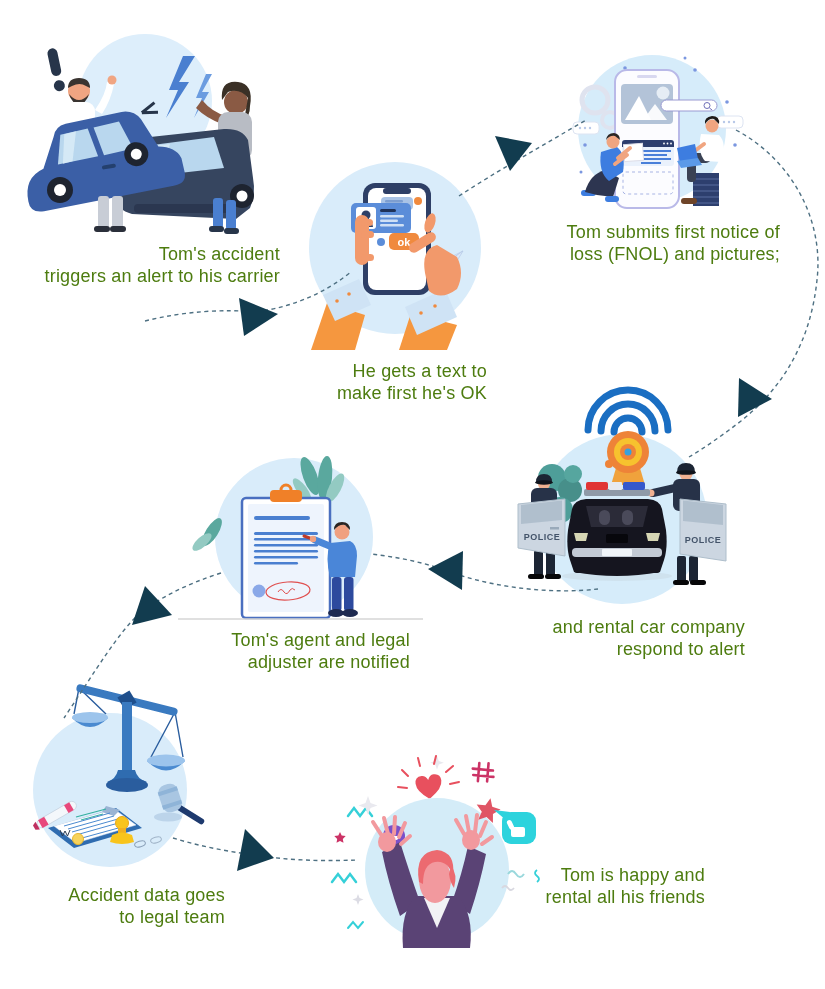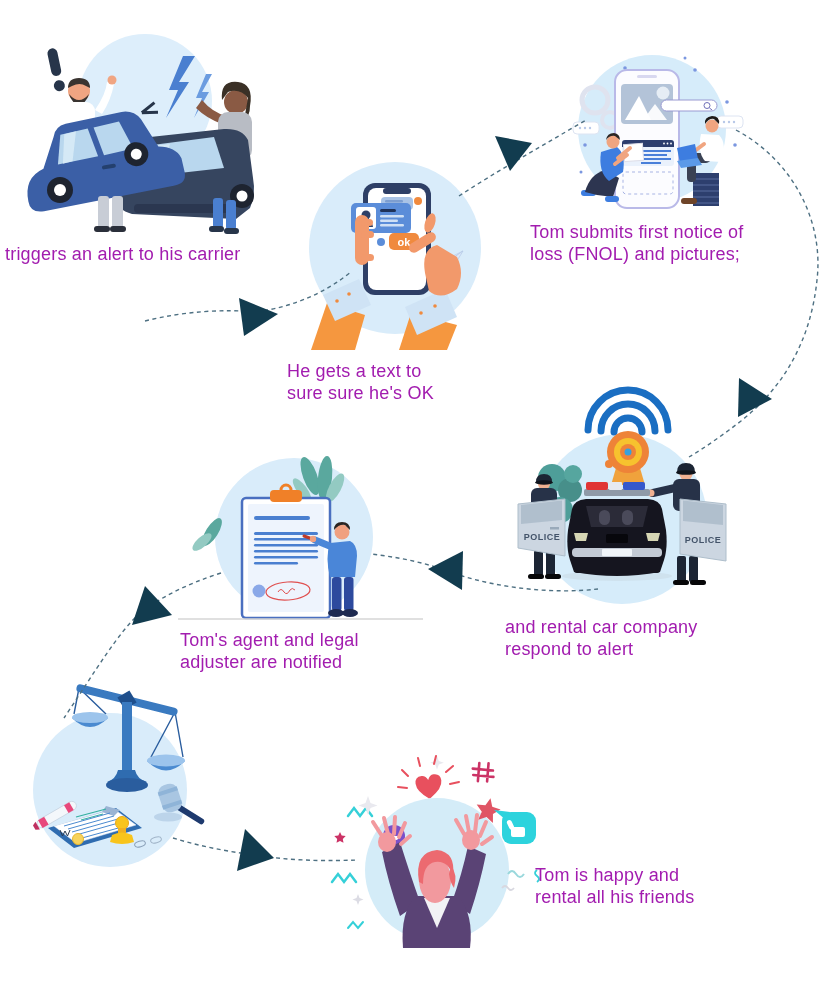--- a/index.html
+++ b/index.html
@@ -1,19 +1,19 @@
 <!DOCTYPE html>
 <html><head>
 <meta charset="utf-8">
 <style>
   html,body{margin:0;padding:0;background:#fff;}
   .stage{position:relative;width:825px;height:989px;background:#ffffff;overflow:hidden;
          font-family:"Liberation Sans",sans-serif;}
   .illu{position:absolute;}
-  .caption{position:absolute;text-align:left;color:#a21caf;font-size:18px;line-height:22px;letter-spacing:.2px;}
+  .caption{position:absolute;text-align:right;color:#4d7c0f;font-size:18px;line-height:22px;letter-spacing:.2px;}
   .caption span{display:block;}
   #connectors{position:absolute;left:0;top:0;pointer-events:none;}
 </style>
 </head>
 <body>
 
 <div class="stage">
 
   <svg class="illu" style="left:10px;top:28px" width="250" height="210" viewBox="0 0 250 210">
     <circle cx="135" cy="73" r="67" fill="#ddeefb"></circle>
@@ -73,20 +73,21 @@
       <rect x="100" y="198" width="16" height="6" rx="3" fill="#2a2f3a"></rect>
     </g>
     <g>
       <rect x="203" y="170" width="10" height="30" rx="3" fill="#4a7fd0"></rect>
       <rect x="216" y="172" width="10" height="30" rx="3" fill="#4a7fd0"></rect>
       <rect x="199" y="198" width="15" height="6" rx="3" fill="#27354a"></rect>
       <rect x="214" y="200" width="15" height="6" rx="3" fill="#27354a"></rect>
     </g>
   </svg>
   <div class="caption" style="left:5px;top:243px;width:275px">
+    <span>Tom's accident</span>
     <span>triggers an alert to his carrier</span>
   </div>
 
   <svg class="illu" style="left:305px;top:155px" width="180" height="195" viewBox="0 0 180 195">
     <circle cx="90" cy="93" r="86" fill="#d9ecfa"></circle>
 
     <g>
       <polygon points="6,195 22,148 60,160 50,195" fill="#f5973f"></polygon>
       <polygon points="18,140 54,124 66,150 30,166" fill="#cfe3f5"></polygon>
       <circle cx="32" cy="146" r="1.8" fill="#f08a3e"></circle>
@@ -137,21 +138,21 @@
       <rect x="56" y="99" width="13" height="7" rx="3.5" fill="#f2996b"></rect>
     </g>
     <g>
       <path d="M120,118 Q116,94 132,90 L152,102 Q160,118 152,134 Q136,146 124,136 Z" fill="#f2996b"></path>
       <ellipse cx="125" cy="68" rx="5" ry="10" transform="rotate(18 125 68)" fill="#f2996b"></ellipse>
       <rect x="104" y="86" width="30" height="10" rx="5" transform="rotate(-32 112 92)" fill="#f2996b"></rect>
     </g>
   </svg>
   <div class="caption" style="left:287px;top:360px;width:200px">
     <span>He gets a text to</span>
-    <span>sure sure he's OK</span>
+    <span>make first he's OK</span>
   </div>
 
   <svg class="illu" style="left:565px;top:40px" width="185" height="175" viewBox="0 0 185 175">
     <circle cx="87" cy="89" r="74" fill="#d6ecfa"></circle>
     <g stroke="#dfe3ef" fill="none">
       <circle cx="30" cy="60" r="13" stroke-width="5"></circle>
       <circle cx="45" cy="80" r="8" stroke-width="4"></circle>
     </g>
     <g fill="#7b97e0">
       <circle cx="20" cy="105" r="1.8"></circle>
@@ -405,20 +406,24 @@
     <g>
       <circle cx="104" cy="155" r="6.5" fill="#f8c41c" stroke="#e8a818"></circle>
       <rect x="100" y="160" width="8" height="7" fill="#f0b020"></rect>
       <path d="M94,167 Q104,162 114,167 L116,174 Q104,178 92,174 Z" fill="#f8c41c"></path>
     </g>
     <g fill="none">
       <ellipse cx="122" cy="176" rx="5.5" ry="2.8" transform="rotate(-15 122 176)" stroke="#8aa0b8"></ellipse>
       <ellipse cx="138" cy="172" rx="5.5" ry="2.8" transform="rotate(-15 138 172)" stroke="#a0b4c8"></ellipse>
     </g>
   </svg>
+  <div class="caption" style="left:0px;top:884px;width:225px">
+    <span>Accident data goes</span>
+    <span>to legal team</span>
+  </div>
 
   <svg class="illu" style="left:330px;top:748px" width="215" height="200" viewBox="0 0 215 200">
     <circle cx="107" cy="122" r="72" fill="#d4ecf8"></circle>
     <g>
       <path d="M18,68 l6,-8 6,8 6,-8 6,8" stroke="#35d0d8" stroke-width="2.5" fill="none" stroke-linecap="round"></path>
       <path d="M2,134 l6,-8 6,8 6,-8 6,8" stroke="#35d0d8" stroke-width="2.5" fill="none" stroke-linecap="round"></path>
       <path d="M18,180 l5,-6 5,6 5,-6" stroke="#35d0d8" stroke-width="2" fill="none" stroke-linecap="round"></path>
       <path d="M178,126 q4,-6 8,0 q4,6 8,0" stroke="#9ad8dc" stroke-width="2" fill="none"></path>
       <path d="M38,48 l2.5,7 7,2.5 -7,2.5 -2.5,7 -2.5,-7 -7,-2.5 7,-2.5 Z" fill="#e9e9ef"></path>
       <path d="M107,8 l1.8,5 5,1.8 -5,1.8 -1.8,5 -1.8,-5 -5,-1.8 5,-1.8 Z" fill="#e9e9ef"></path>

